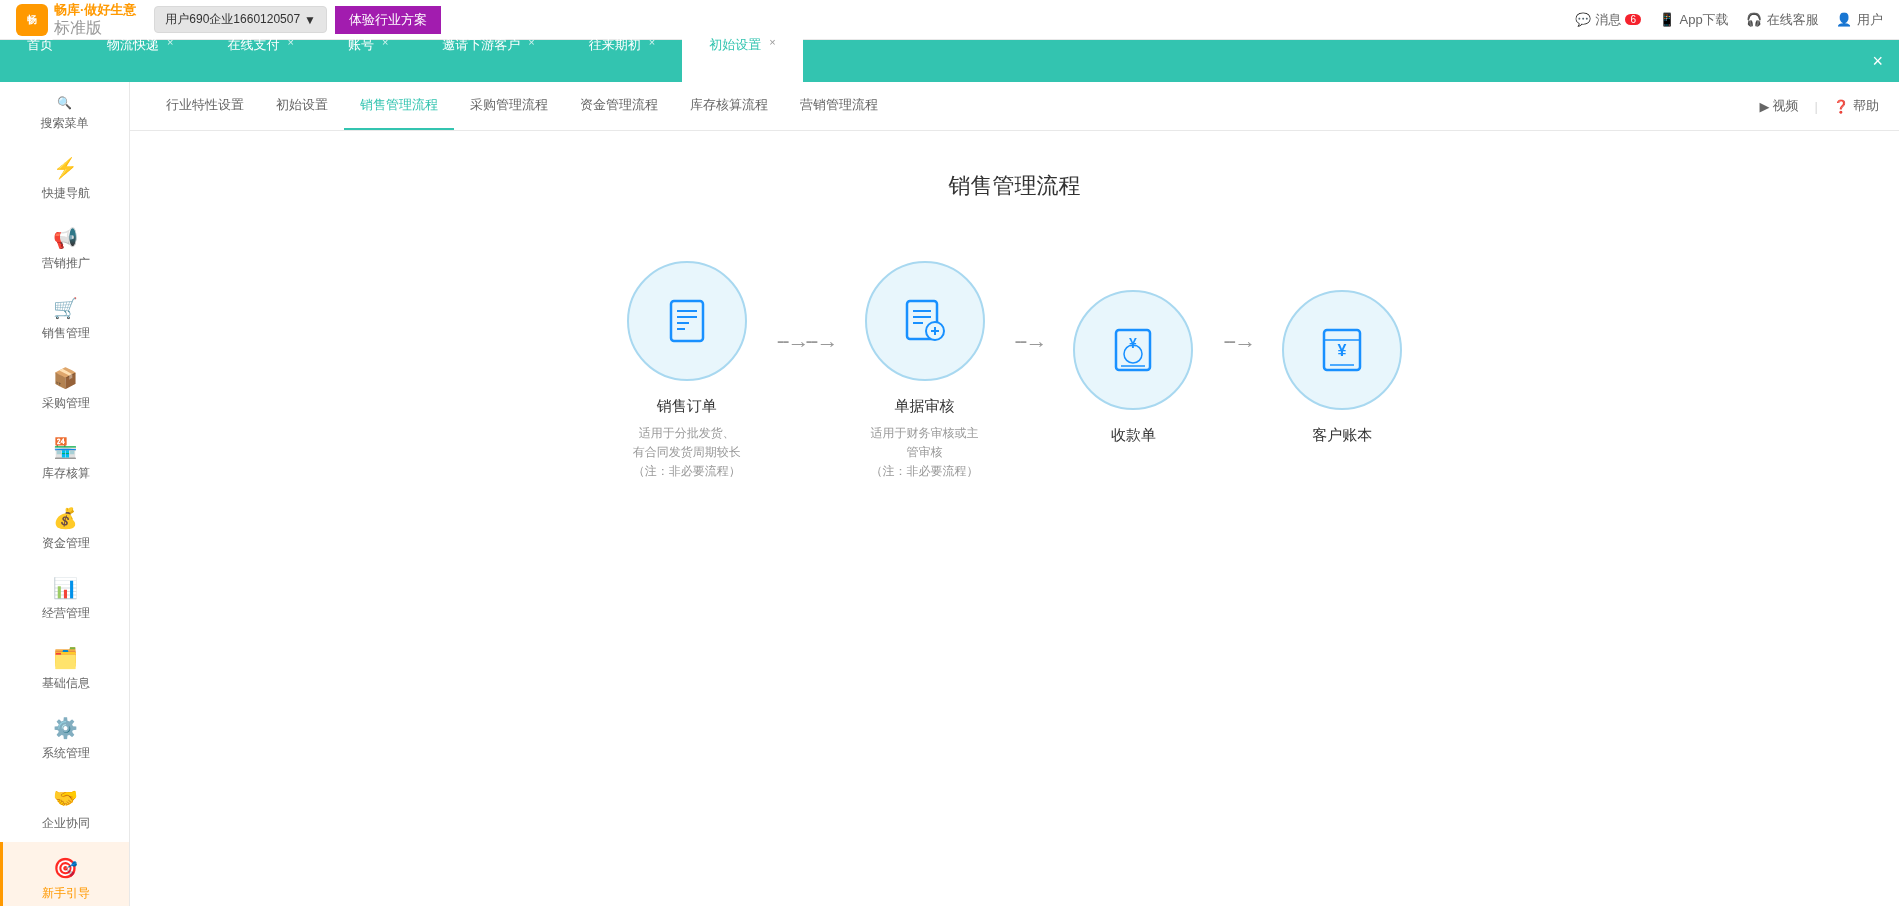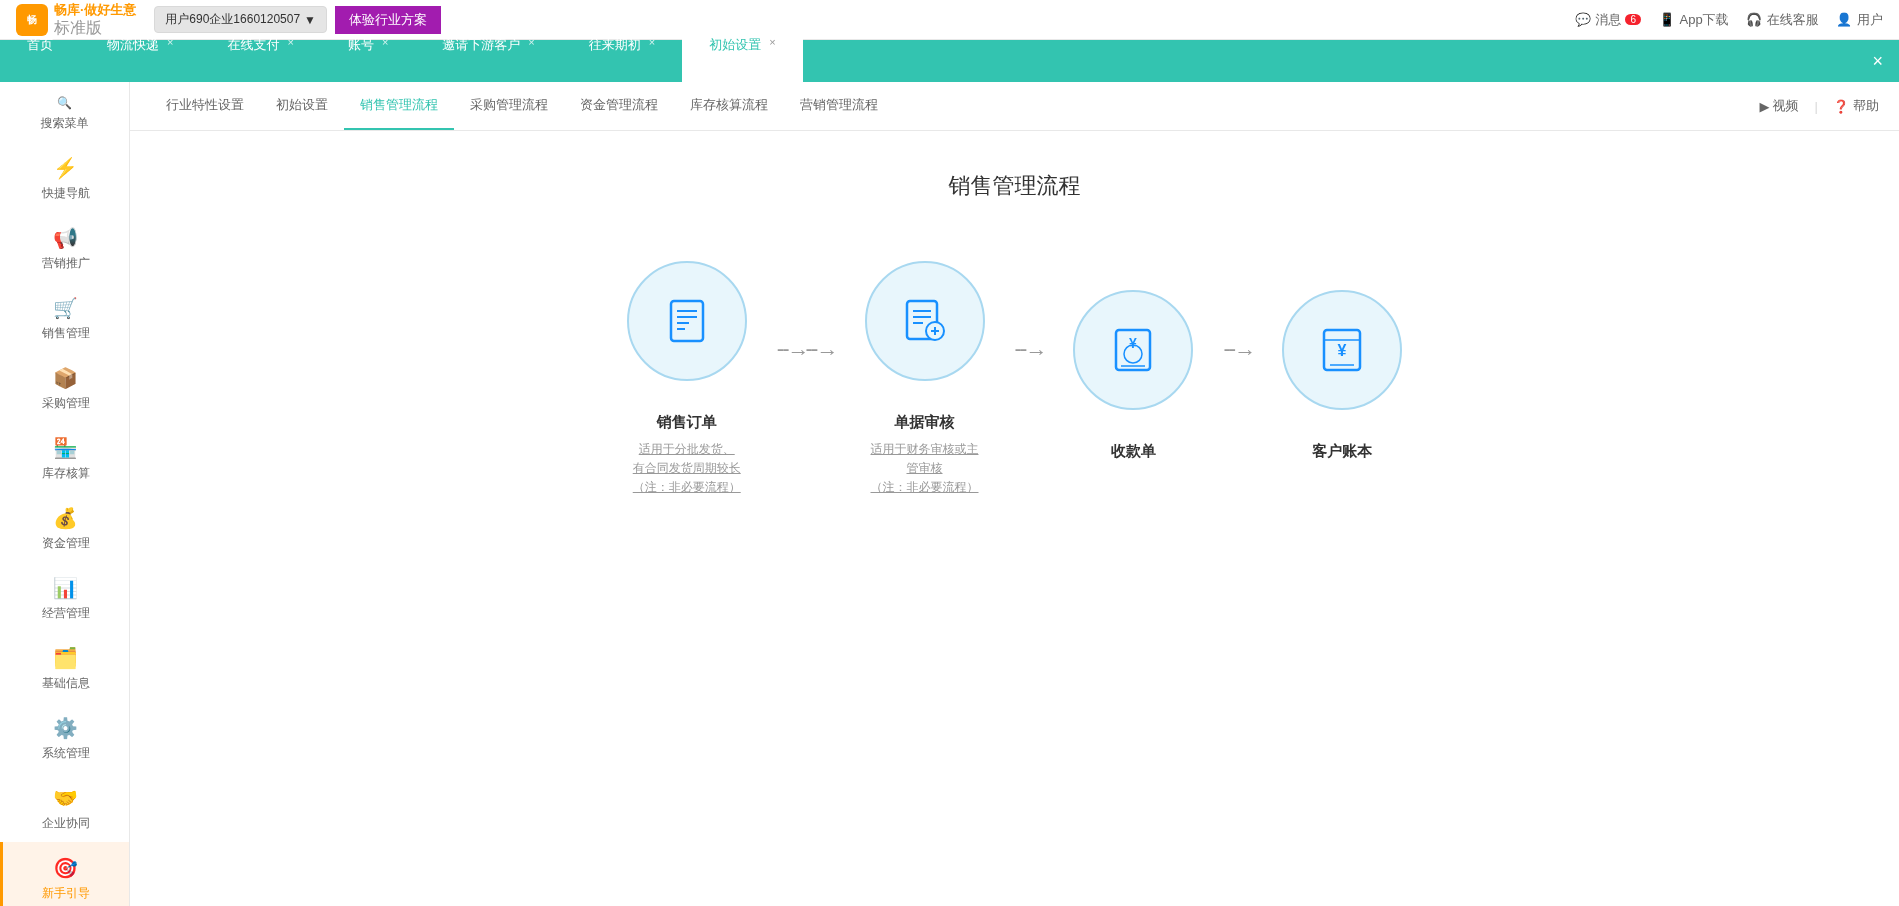--- a/index.html
+++ b/index.html
@@ -44,22 +44,22 @@
     .sub-tabs-right a { color: #666; cursor: pointer; display: flex; align-items: center; gap: 3px; }
 
     
     .page-content { flex: 1; padding: 40px 60px; overflow-y: auto; }
     .page-title { text-align: center; font-size: 22px; color: #333; font-weight: 500; margin-bottom: 60px; }
 
     
     .flow-diagram { display: flex; align-items: center; justify-content: center; gap: 0; }
     .flow-node { display: flex; flex-direction: column; align-items: center; width: 180px; }
     .flow-circle { width: 120px; height: 120px; border-radius: 50%; border: 2px solid #a8d8f0; background: #e8f6fc; display: flex; align-items: center; justify-content: center; margin-bottom: 16px; }
-    .flow-label { font-size: 15px; color: #333; font-weight: 700; margin-bottom: 8px; text-align: center; margin-top: 16px; }
-    .flow-desc { font-size: 12px; color: #999; text-align: center; line-height: 1.6; text-decoration: underline; }
+    .flow-label { font-size: 15px; color: #333; font-weight: 400; margin-bottom: 8px; text-align: center; }
+    .flow-desc { font-size: 12px; color: #999; text-align: center; line-height: 1.6; }
     .flow-arrow { display: flex; align-items: center; padding-bottom: 60px; color: #999; font-size: 22px; letter-spacing: -4px; flex-shrink: 0; }
 
     
     .flow-svg { width: 56px; height: 56px; }
   </style>
 </head>
 <body>
 
 <div class="top-bar">
   <div class="top-bar-left">

